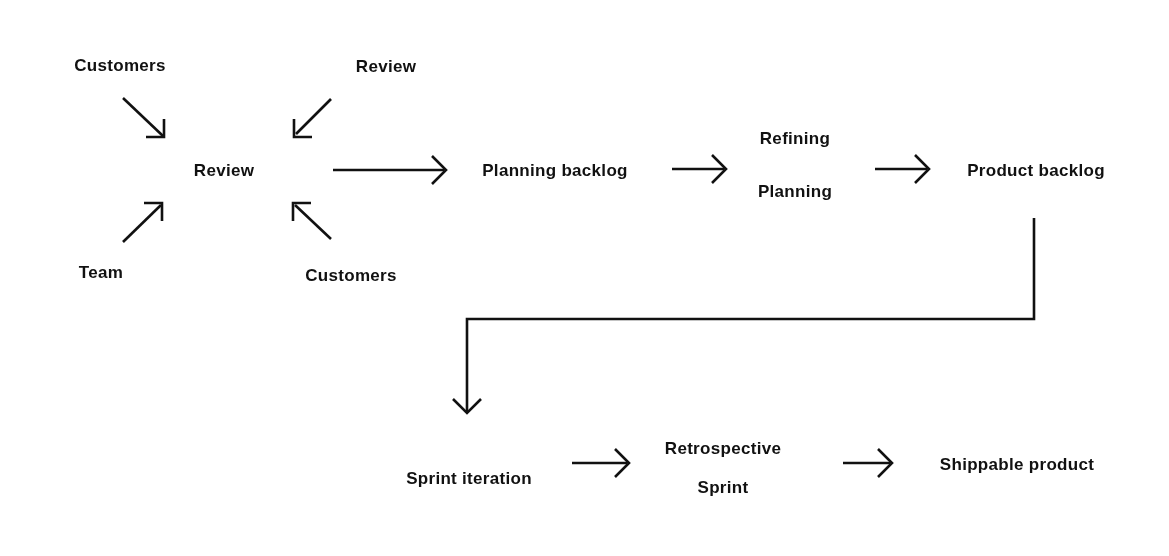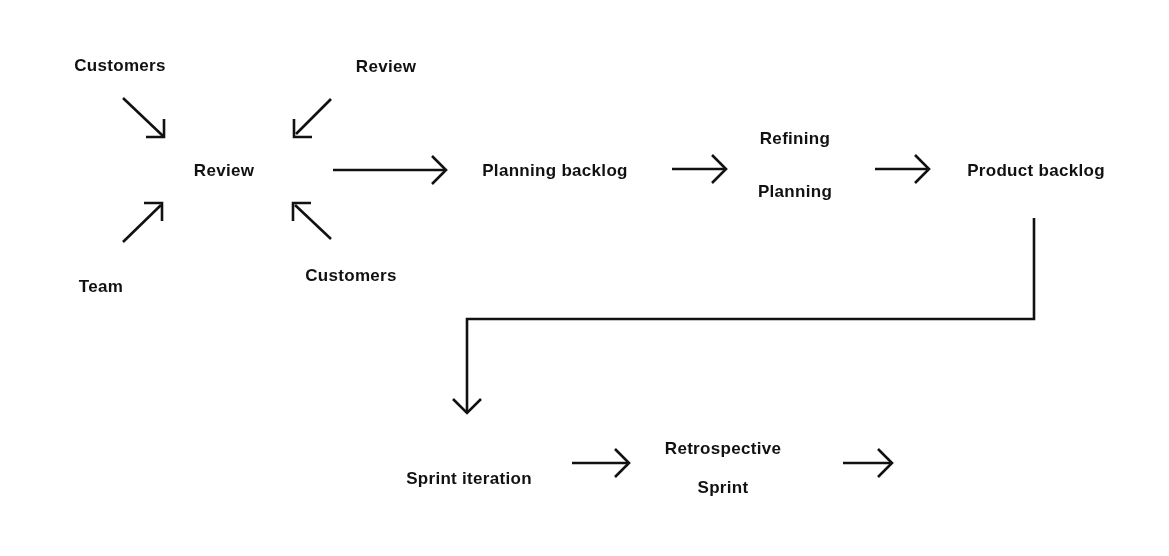--- a/index.html
+++ b/index.html
@@ -89,34 +89,35 @@
     <g fill="none" stroke-width="2.6" stroke="#111111">
       <line x1="843" y1="463" x2="890" y2="463"></line>
       <polyline points="878,449 892,463 878,477"></polyline>
     </g>
   </svg>
 
   <div class="label" style="left:120px; top:65px">Customers</div>
 
   <div class="label" style="left:386px; top:66px">Review</div>
 
-  <div class="label" style="left:101px; top:286px">Team</div>
+  <div class="label" style="left:101px; top:272px">Team</div>
 
   <div class="label" style="left:351px; top:275px">Customers</div>
 
   <div class="label" style="left:224px; top:170px">Review</div>
 
   <div class="label" style="left:555px; top:170px">Planning backlog</div>
 
   <div class="label" style="left:795px; top:138px">Refining</div>
 
   <div class="label" style="left:795px; top:191px">Planning</div>
 
   <div class="label" style="left:1036px; top:170px">Product backlog</div>
 
   <div class="label" style="left:469px; top:478px">Sprint iteration</div>
 
   <div class="label" style="left:723px; top:448px">Retrospective</div>
 
   <div class="label" style="left:723px; top:487px">Sprint</div>
 
+  <div class="label" style="left:1017px; top:464px">Shippable product</div>
 
 </div>
 
 </body></html>

